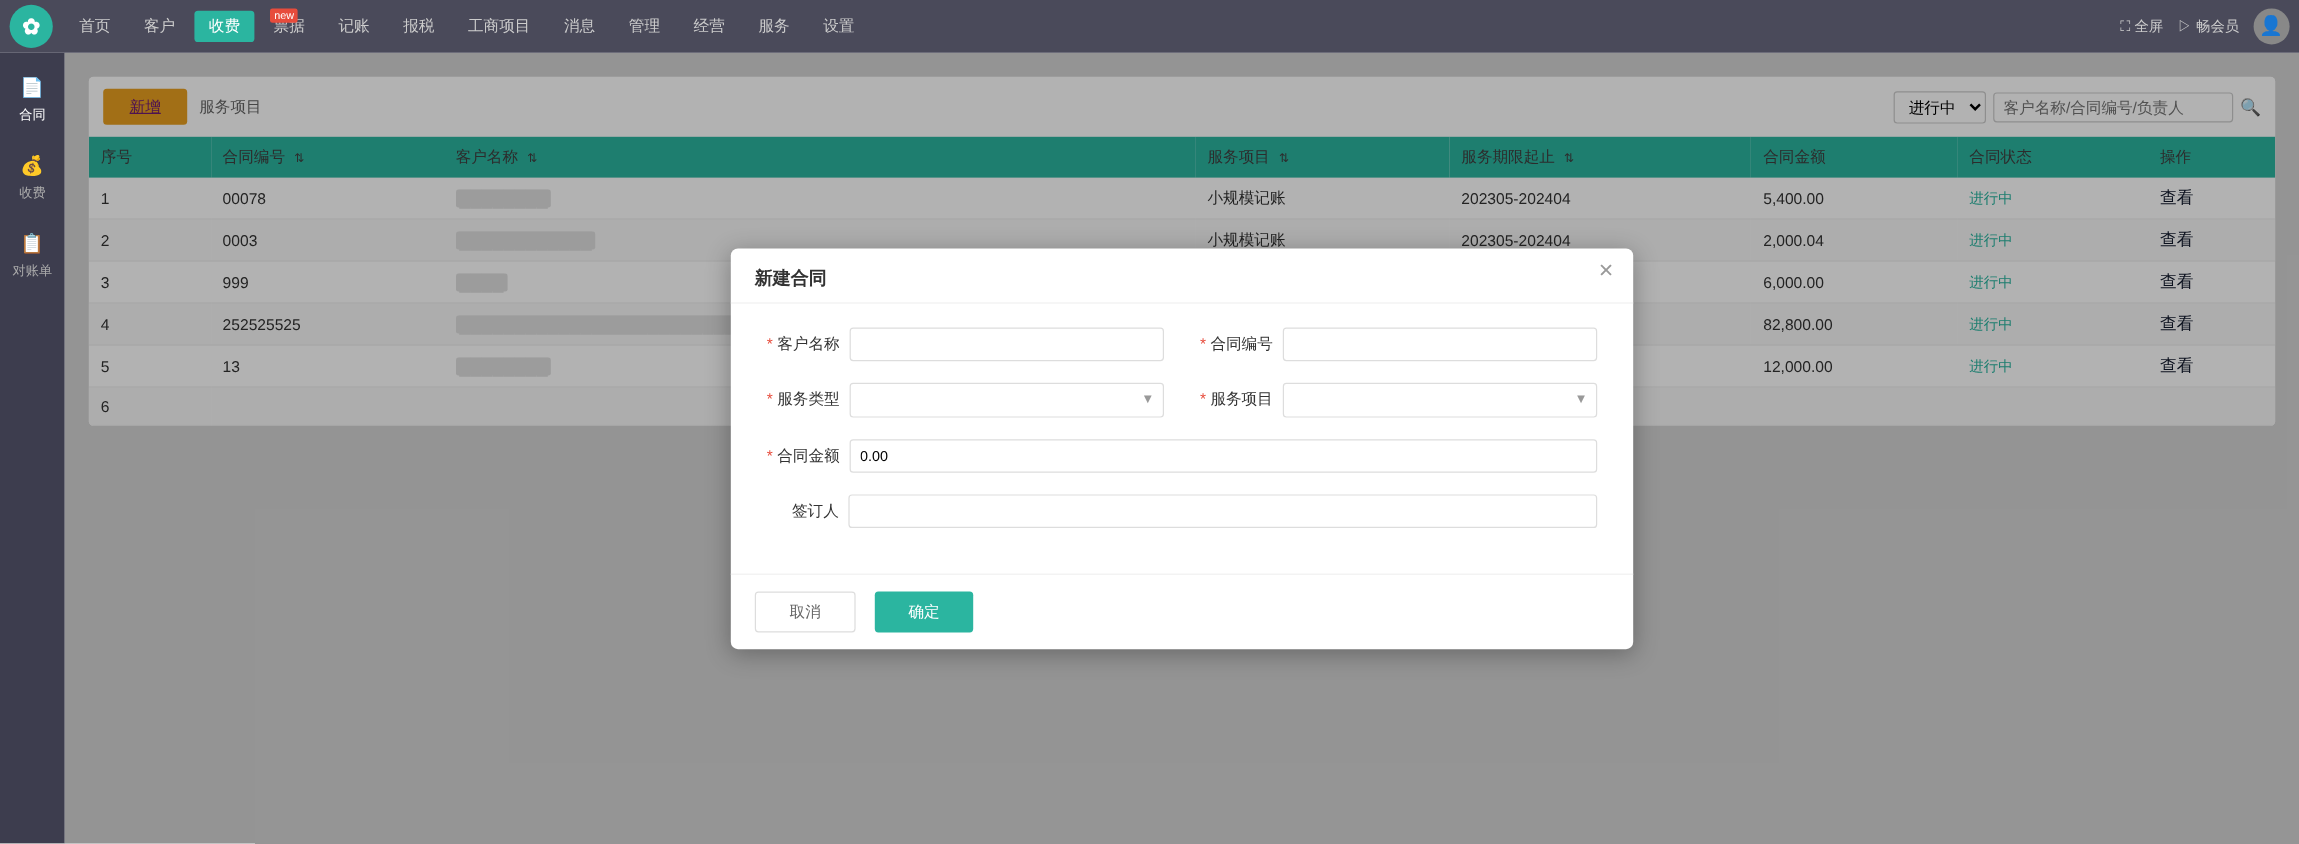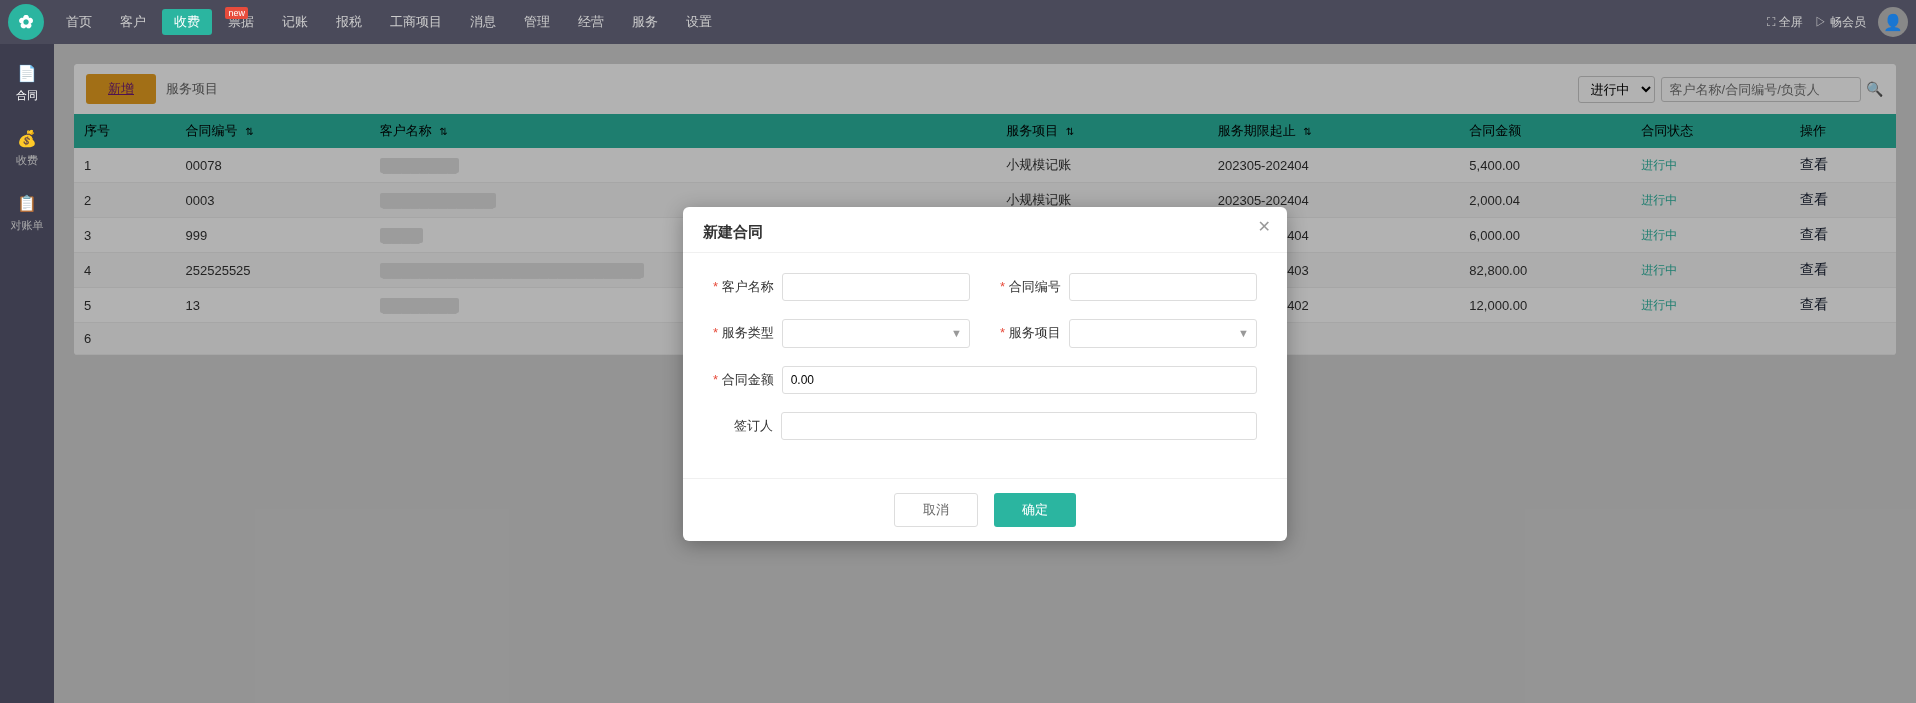--- a/index.html
+++ b/index.html
@@ -150,21 +150,21 @@
     }
     .search-icon-btn {
       background: none;
       border: none;
       cursor: pointer;
       color: #666;
       font-size: 14px;
     }
 
     table { width: 100%; border-collapse: collapse; }
-    thead tr { background: #2bb5a0; color: #000000; }
+    thead tr { background: #2bb5a0; color: #404040; }
     thead th {
       padding: 8px 10px;
       text-align: left;
       font-weight: normal;
       font-size: 13px;
       white-space: nowrap;
     }
     thead th.sortable { cursor: pointer; }
     thead th .sort-icon { margin-left: 4px; font-size: 10px; }
     tbody tr { border-bottom: 1px solid #eee; }
@@ -190,21 +190,21 @@
       top: 0; left: 0; right: 0; bottom: 0;
       background: rgba(0,0,0,0.3);
       display: flex;
       align-items: center;
       justify-content: center;
       z-index: 100;
     }
     .modal {
       background: white;
       border-radius: 6px;
-      width: 604px;
+      width: 752px;
       padding: 0;
       box-shadow: 0 4px 20px rgba(0,0,0,0.3);
       position: relative;
     }
     .modal-header {
       padding: 16px 20px 10px;
       font-size: 15px;
       font-weight: bold;
       color: #333;
       border-bottom: 1px solid #f0f0f0;
@@ -271,21 +271,20 @@
       right: 8px;
       top: 50%;
       transform: translateY(-50%);
       pointer-events: none;
       color: #999;
       font-size: 11px;
     }
     .modal-footer {
       padding: 14px 20px;
       display: flex;
-      justify-content: center;
       gap: 16px;
       border-top: 1px solid #f0f0f0;
     }
     .btn-cancel {
       background: white;
       border: 1px solid #ddd;
       padding: 7px 28px;
       border-radius: 3px;
       cursor: pointer;
       font-size: 13px;

